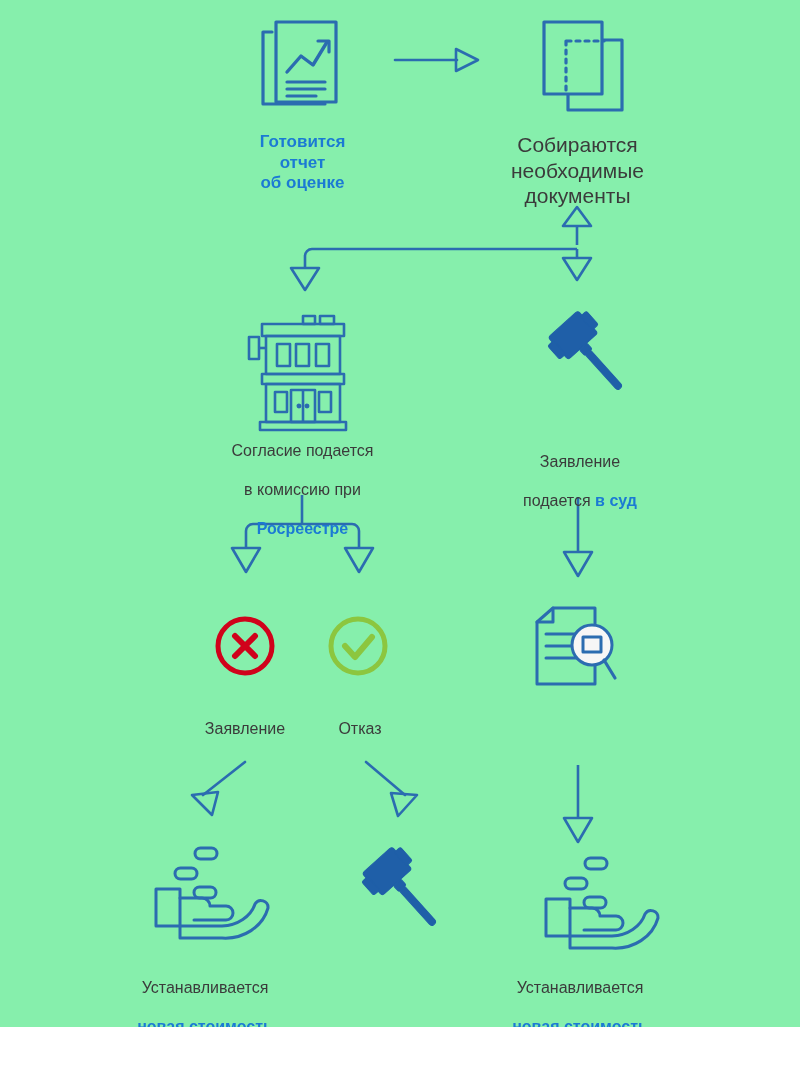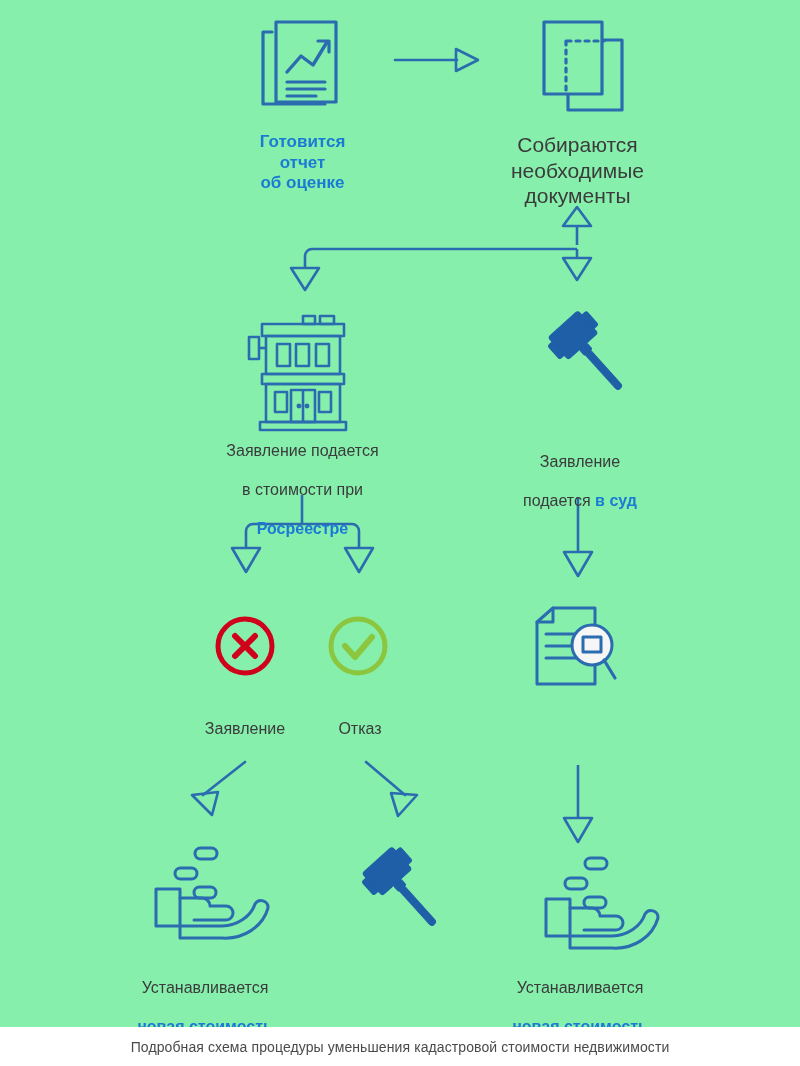--- a/index.html
+++ b/index.html
@@ -248,22 +248,22 @@
 
     <div class="node-label all-accent" id="lbl-report">Готовится
 отчет
 об оценке</div>
 
     <div class="node-label lbl-plain" id="lbl-documents">Собираются
 необходимые
 документы</div>
 
     <div class="node-label lbl-plain" id="lbl-commission">
-      <span>Заявление подается</span><br>
-      <span>в стоимости при</span><br>
+      <span>Согласие подается</span><br>
+      <span>в комиссию при</span><br>
       <span class="accent">Росреестре</span>
     </div>
 
     <div class="node-label lbl-plain" id="lbl-court-app">
       <span>Заявление</span><br>
       <span>подается </span><span class="accent">в суд</span>
     </div>
 
     <div class="node-label lbl-plain" id="lbl-consent">Заявление</div>
 
@@ -276,17 +276,14 @@
     </div>
 
 
     <div class="node-label lbl-plain" id="lbl-new-cost-r">
       <span>Устанавливается</span><br>
       <span class="accent">новая стоимость</span>
     </div>
 
   </div>
 
-  <div class="caption-bar">
-    <span class="caption-text">Подробная схема процедуры уменьшения кадастровой стоимости недвижимости</span>
-  </div>
 
 </div>
 
 </body></html>

